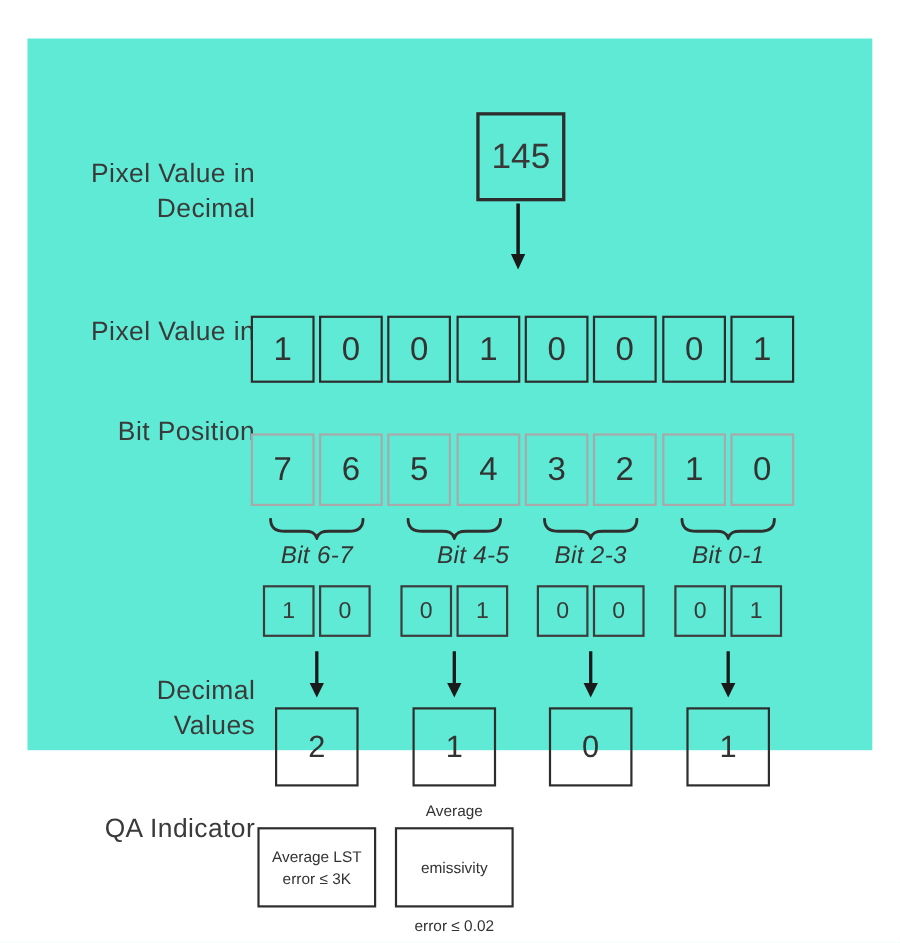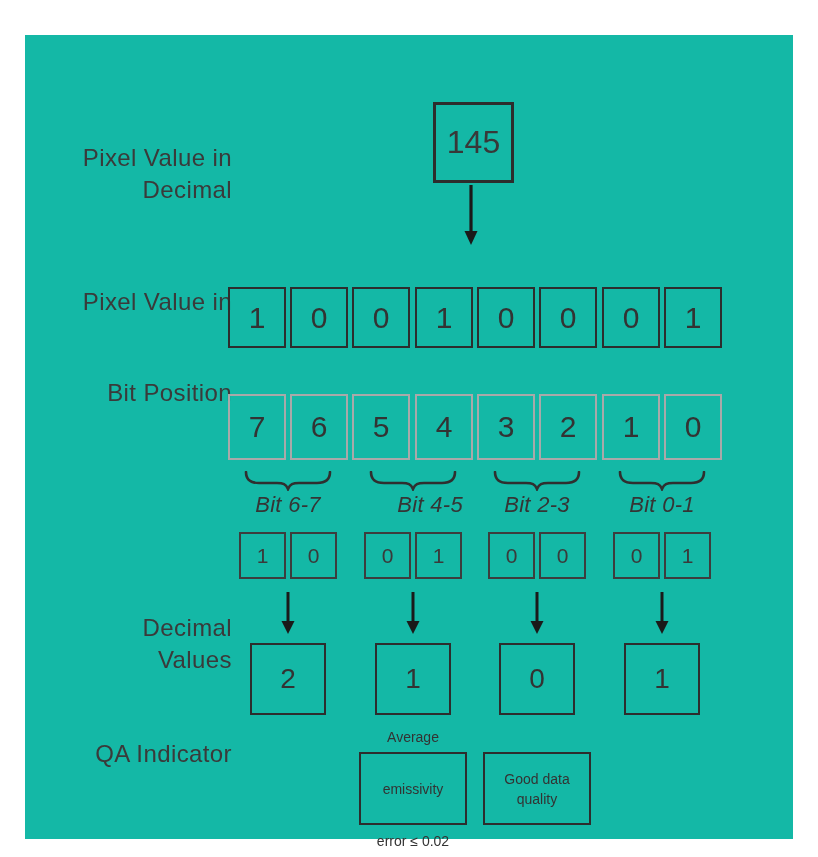--- a/index.html
+++ b/index.html
@@ -1,18 +1,18 @@
 <!DOCTYPE html>
 <html><head>
 <meta charset="utf-8">
 <style>
   html,body{margin:0;padding:0;background:#ffffff;}
   #page{position:relative;width:818px;height:857px;background:#ffffff;
         font-family:"Liberation Sans",sans-serif;color:#383838;overflow:hidden;}
-  .panel{position:absolute;left:25px;top:35px;width:768px;height:804px;background:#14b8a6;}
+  .panel{position:absolute;left:25px;top:35px;width:768px;height:647px;background:#5eead4;}
 
   
   .llabel{position:absolute;left:37px;width:170px;text-align:right;
           font-size:24px;letter-spacing:0.4px;color:#3a3a3a;line-height:32px;}
 
   
   .bigbox{position:absolute;border:3px solid #2d2d2d;display:flex;align-items:center;justify-content:center;}
   .cell{position:absolute;width:58px;display:flex;align-items:center;justify-content:center;
         font-size:30px;color:#333333;}
   .bin{top:252px;height:61px;border:2.5px solid #2d2d2d;box-sizing:border-box;}
@@ -119,20 +119,25 @@
           <span>0</span>
         </div>
     </div>
     <svg class="arrow" style="left:256px;" viewBox="0 0 14 44">
       <line x1="7" y1="1" x2="7" y2="31" stroke="#1a1a1a" stroke-width="3"></line>
       <polygon points="0.5,30 13.5,30 7,43" fill="#1a1a1a"></polygon>
     </svg>
     <div class="decbox" style="left:225px;">
         <span>2</span>
       </div>
+    <div class="qabox" style="left:209px;">
+      <div>Average LST</div>
+      <div>error ≤ 3K</div>
+      <div></div>
+    </div>
 
     <svg class="brace" style="left:344px;" viewBox="0 0 88 20">
       <path d="M2 1 C2 9 7 12 15 12 L33 12 C39 12 42 13 44 18 C46 13 49 12 55 12 L73 12 C81 12 86 9 86 1" fill="none" stroke="#2f2f2f" stroke-width="2.6" stroke-linecap="round"></path>
     </svg>
     <div class="grouplabel" style="left:338px;text-align:right;"><span>Bit 4-5</span></div>
     <div class="pair" style="left:339px;">
       <div class="pairbox">
           <span>0</span>
         </div>
       <div class="pairbox">
@@ -164,25 +169,20 @@
           <span>0</span>
         </div>
     </div>
     <svg class="arrow" style="left:505px;" viewBox="0 0 14 44">
       <line x1="7" y1="1" x2="7" y2="31" stroke="#1a1a1a" stroke-width="3"></line>
       <polygon points="0.5,30 13.5,30 7,43" fill="#1a1a1a"></polygon>
     </svg>
     <div class="decbox" style="left:474px;">
         <span>0</span>
       </div>
-    <div class="qabox" style="left:458px;">
-      <div>Good data</div>
-      <div>quality</div>
-      <div></div>
-    </div>
 
     <svg class="brace" style="left:593px;" viewBox="0 0 88 20">
       <path d="M2 1 C2 9 7 12 15 12 L33 12 C39 12 42 13 44 18 C46 13 49 12 55 12 L73 12 C81 12 86 9 86 1" fill="none" stroke="#2f2f2f" stroke-width="2.6" stroke-linecap="round"></path>
     </svg>
     <div class="grouplabel" style="left:587px;"><span>Bit 0-1</span></div>
     <div class="pair" style="left:588px;">
       <div class="pairbox">
           <span>0</span>
         </div>
       <div class="pairbox">

